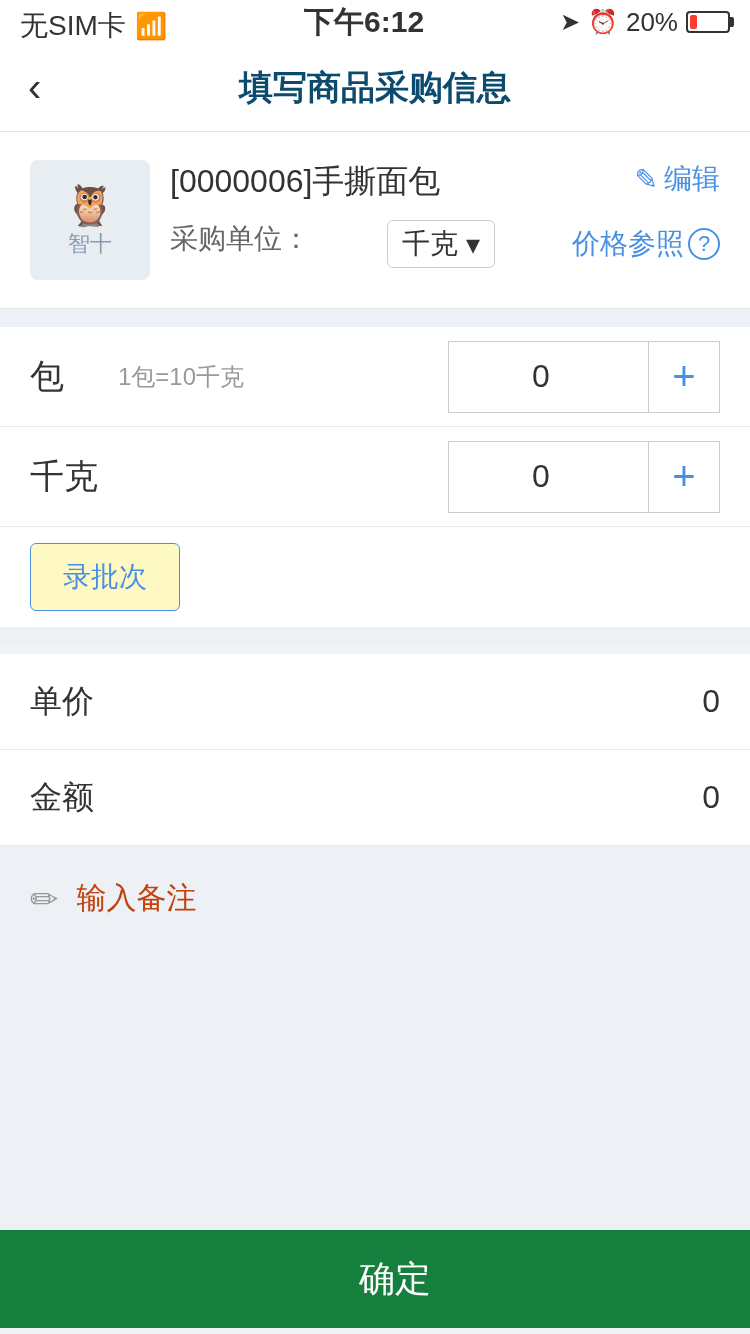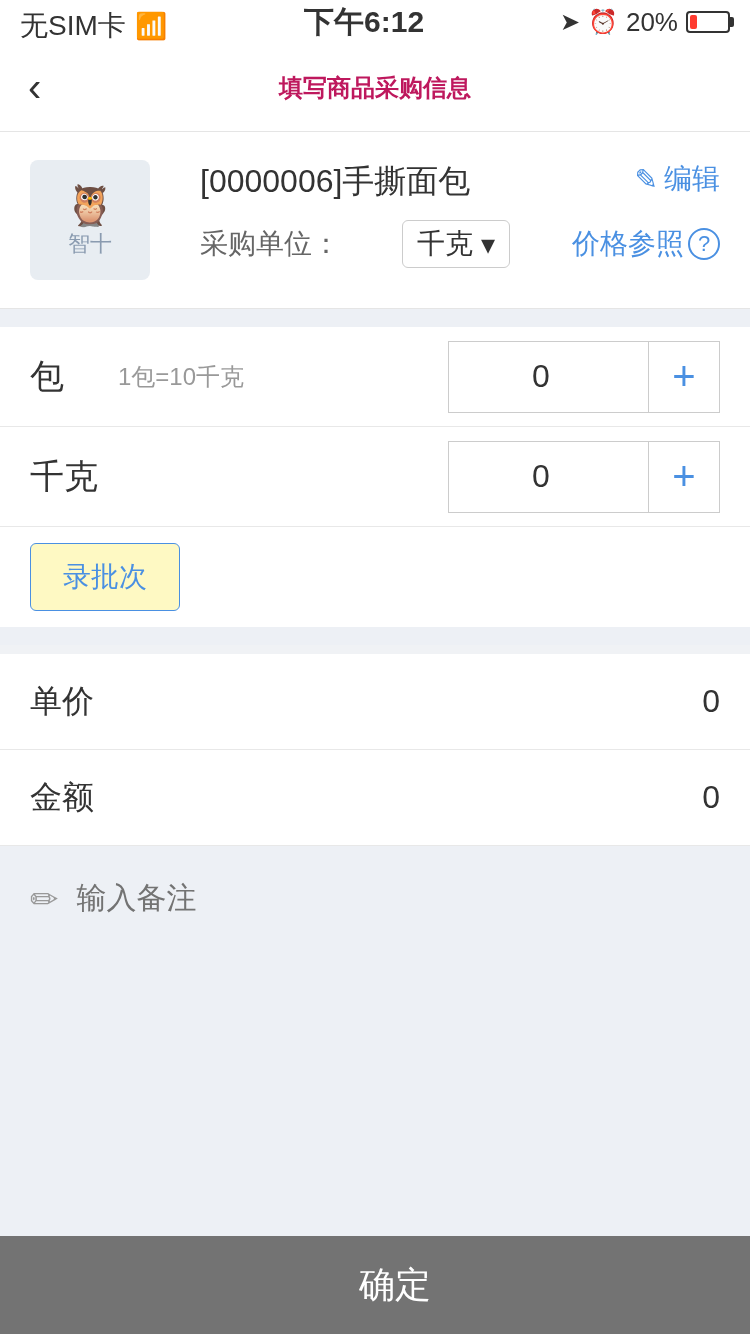--- a/index.html
+++ b/index.html
@@ -49,23 +49,23 @@
       border-bottom: 1px solid #e5e5e5;
     }
     .nav-back {
       position: absolute;
       left: 28px;
       font-size: 40px;
       color: #333;
       cursor: pointer;
     }
     .nav-title {
-      font-size: 24px;
+      font-size: 34px;
       font-weight: 600;
-      color: #be185d;
+      color: #0c4a6e;
     }
 
     
     .product-card {
       background: #fff;
       margin-top: 0;
       padding: 28px 30px;
       display: flex;
       align-items: flex-start;
       gap: 20px;
@@ -88,21 +88,20 @@
     }
     .product-image .brand-text {
       font-size: 22px;
       color: #8a9bb0;
     }
     .product-info {
       flex: 1;
       display: flex;
       flex-direction: column;
       gap: 16px;
-      margin-left: 30px;
     }
     .product-top {
       display: flex;
       align-items: flex-start;
       justify-content: space-between;
     }
     .product-name {
       font-size: 32px;
       color: #333;
       font-weight: 500;
@@ -110,21 +109,20 @@
     .edit-btn {
       display: flex;
       align-items: center;
       gap: 6px;
       color: #4a90e2;
       font-size: 28px;
       cursor: pointer;
     }
     .product-unit-row {
       display: flex;
-      align-items: center;
       justify-content: space-between;
     }
     .unit-label { font-size: 28px; color: #666; }
     .unit-select {
       display: flex;
       align-items: center;
       border: 1px solid #ccc;
       border-radius: 6px;
       padding: 4px 14px;
       font-size: 28px;
@@ -248,37 +246,37 @@
     
     .remark-section {
       background: #edf0f5;
       padding: 32px 30px;
       display: flex;
       align-items: center;
       gap: 18px;
       min-height: 100px;
     }
     .pencil-icon { font-size: 34px; color: #999; }
-    .remark-placeholder { font-size: 30px; color: #737373; }
+    .remark-placeholder { font-size: 30px; color: #c2410c; }
 
     
     .bottom-space {
       background: #edf0f5;
       flex: 1;
       min-height: 200px;
     }
 
     
     .confirm-bar {
       position: fixed;
-      bottom: 0;
+      bottom: 6px;
       left: 0;
       width: 750px;
       height: 98px;
-      background: #737373;
+      background: #15803d;
       display: flex;
       align-items: center;
       justify-content: center;
       cursor: pointer;
       padding-left: 40px;
     }
     .confirm-text {
       font-size: 36px;
       color: #fff;
       font-weight: 500;

